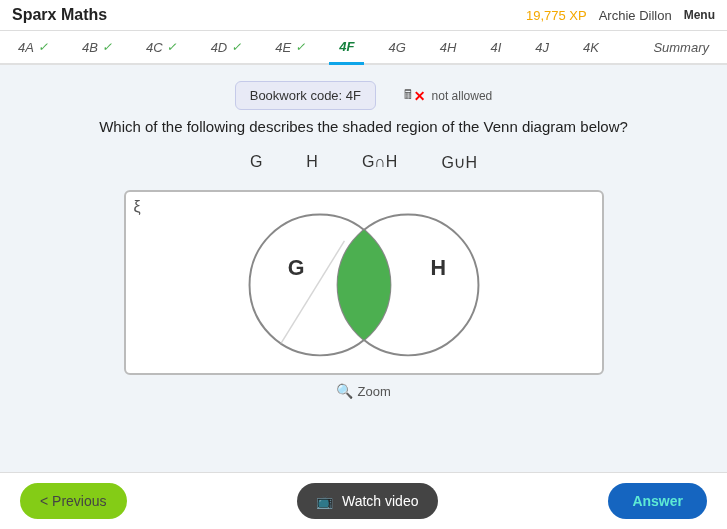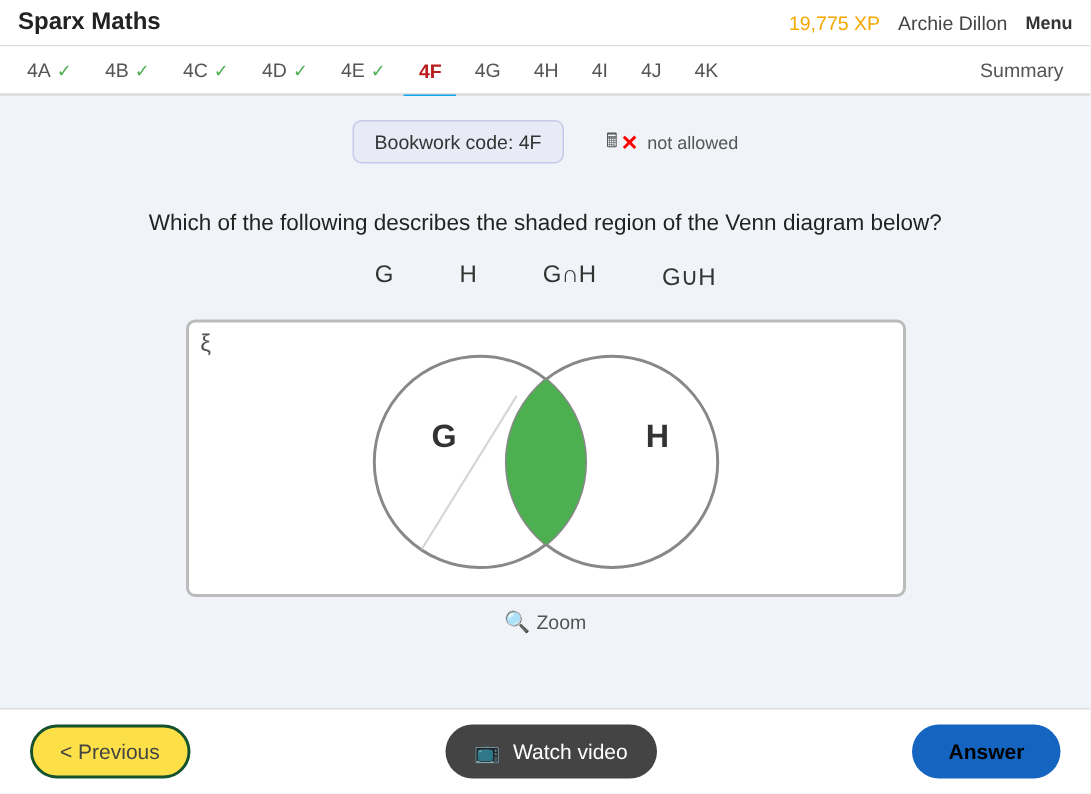--- a/index.html
+++ b/index.html
@@ -47,41 +47,42 @@
       font-weight: bold;
     }
 
     
     .nav-tabs {
       background: white;
       display: flex;
       align-items: center;
       padding: 0 8px;
       border-bottom: 2px solid #e0e0e0;
-      gap: 2px;
+      gap: 14px;
+      font-style: italic;
     }
     .nav-tab {
       display: flex;
       align-items: center;
       gap: 4px;
       padding: 8px 10px;
       font-size: 13px;
       color: #555;
       cursor: pointer;
       border-bottom: 2px solid transparent;
       margin-bottom: -2px;
     }
     .nav-tab .check {
       color: #4caf50;
       font-size: 12px;
     }
     .nav-tab.active {
-      color: #b91c1c;
-      font-weight: bold;
-      border-bottom: 1px solid #0ea5e9;
+      color: #15803d;
+      font-weight: bold;
+      border-bottom: 3px solid #0ea5e9;
     }
     .nav-tab-summary {
       margin-left: auto;
       padding: 1px 10px;
       font-size: 13px;
       color: #555;
       cursor: pointer;
     }
 
     
@@ -89,21 +90,21 @@
       padding: 16px 24px;
       background: #f0f4f8;
     }
 
     
     .bookwork-row {
       display: flex;
       align-items: center;
       justify-content: center;
       gap: 28px;
-      margin-bottom: 31px;
+      margin-bottom: 8px;
     }
     .bookwork-badge {
       background: #e8eaf6;
       border: 1px solid #c5cae9;
       border-radius: 6px;
       padding: 6px 14px;
       font-size: 13px;
       color: #333;
     }
     .calculator-info {
@@ -195,22 +196,22 @@
       left: 0;
       right: 0;
       background: white;
       border-top: 1px solid #ddd;
       display: flex;
       align-items: center;
       justify-content: space-between;
       padding: 10px 20px;
     }
     .prev-btn {
-      background: #fde047;
-      border: 2px solid #14532d;
+      background: #84cc16;
+      border: 2px solid #84cc16;
       border-radius: 20px;
       padding: 8px 18px;
       font-size: 14px;
       color: #444;
       cursor: pointer;
       display: flex;
       align-items: center;
       gap: 6px;
     }
     .watch-video-btn {
@@ -224,21 +225,21 @@
       display: flex;
       align-items: center;
       gap: 8px;
     }
     .answer-btn {
       background: #1565c0;
       border: none;
       border-radius: 20px;
       padding: 10px 24px;
       font-size: 14px;
-      color: #000000;
+      color: #5eead4;
       cursor: pointer;
       font-weight: bold;
     }
     .screen-icon {
       font-size: 14px;
     }
   </style>
 </head>
 <body>
 

